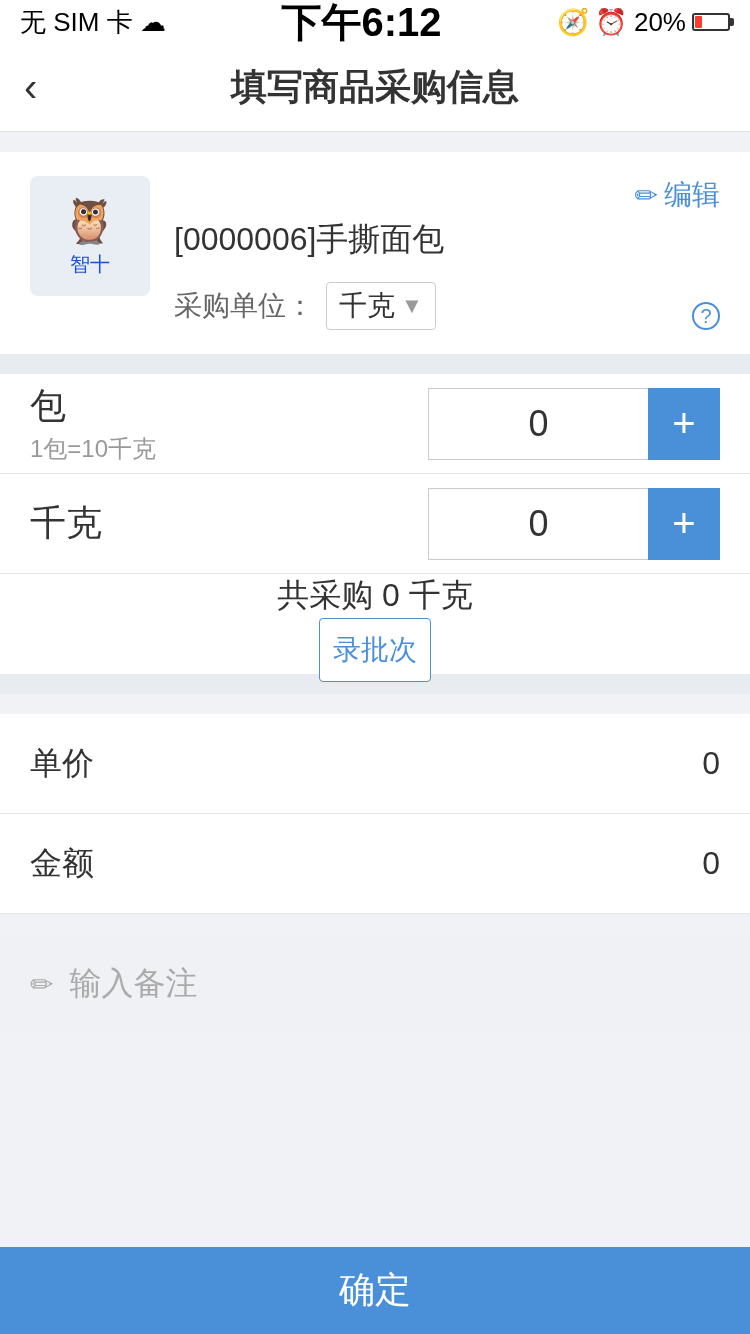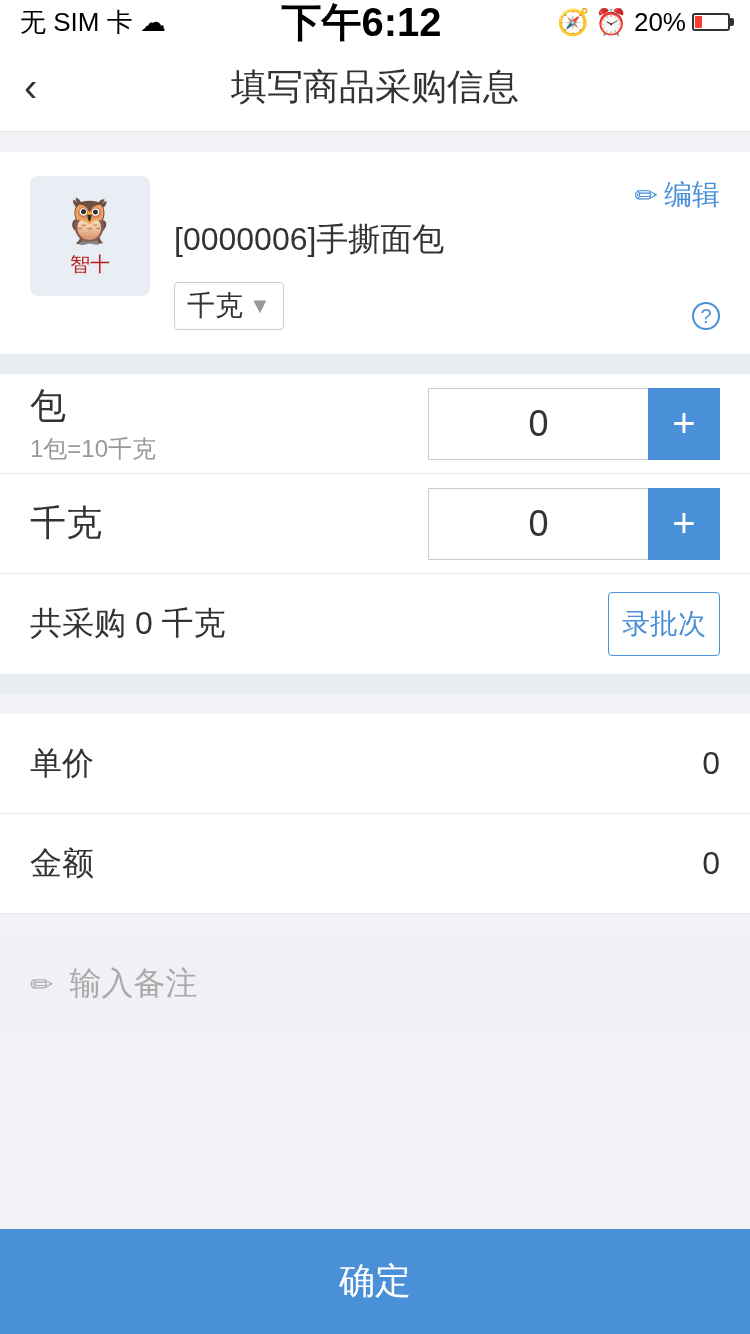--- a/index.html
+++ b/index.html
@@ -70,21 +70,21 @@
     }
     .nav-back {
       position: absolute;
       left: 24px;
       font-size: 40px;
       color: #333;
       cursor: pointer;
     }
     .nav-title {
       font-size: 36px;
-      font-weight: 400;
+      font-weight: 700;
       color: #333;
     }
 
     
     .product-card {
       background: #fff;
       margin-top: 20px;
       padding: 24px 30px;
       display: flex;
       align-items: flex-start;
@@ -100,21 +100,21 @@
       flex-direction: column;
       align-items: center;
       justify-content: center;
       flex-shrink: 0;
     }
     .product-image-owl {
       font-size: 44px;
     }
     .product-image-text {
       font-size: 20px;
-      color: #b91c1c;
+      color: #1d4ed8;
       margin-top: 4px;
     }
     .product-info {
       flex: 1;
       margin-top: 42px;
     }
     .product-name {
       font-size: 32px;
       color: #333;
       font-weight: 500;
@@ -239,20 +239,21 @@
     }
 
     
     .total-row {
       display: flex;
       align-items: center;
       justify-content: space-between;
       padding: 0 30px;
       height: 100px;
       background: #fff;
+      flex-direction: column;
     }
     .total-text {
       font-size: 32px;
       color: #333;
     }
     .record-batch-btn {
       border: 1px solid #4a90d9;
       color: #4a90d9;
       background: #fff;
       padding: 12px 13px;
@@ -306,21 +307,21 @@
     .main-content {
       padding-bottom: 120px;
     }
 
     
     .confirm-bar {
       position: fixed;
       bottom: 0;
       left: 0;
       width: 750px;
-      height: 105px;
+      height: 87px;
       background: #4a90d9;
       display: flex;
       align-items: center;
       justify-content: center;
       cursor: pointer;
     }
     .confirm-btn-text {
       font-size: 36px;
       color: #fff;
       font-weight: 500;
@@ -352,20 +353,21 @@
 <div class="main-content">
 
   <div class="product-card">
     <div class="product-image">
       <span class="product-image-owl">🦉</span>
       <span class="product-image-text">智十</span>
     </div>
     <div class="product-info">
       <div class="product-name">[0000006]手撕面包</div>
       <div class="product-unit-row">
+        <span class="product-unit-label">采购单位：</span>
         <div class="unit-select">
           <span>千克</span>
           <span class="unit-dropdown-arrow">▼</span>
         </div>
       </div>
     </div>
     <div class="edit-btn">
       <span>✏</span>
       <span>编辑</span>
     </div>

